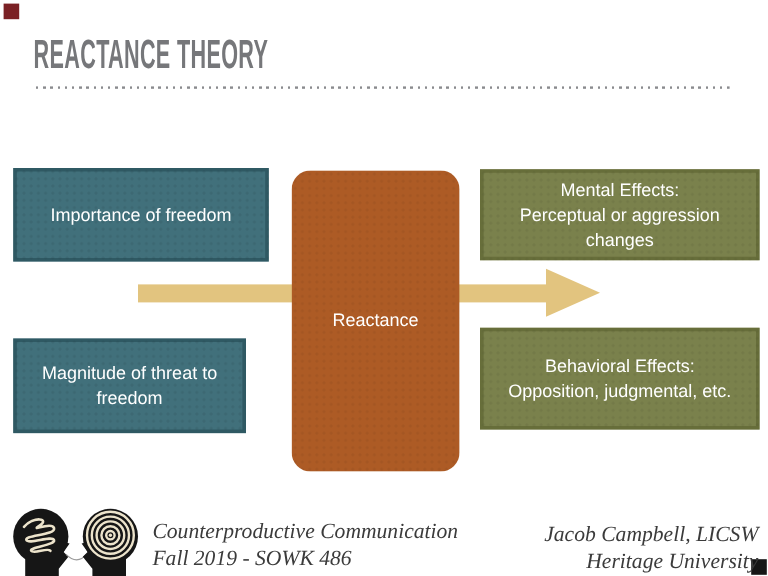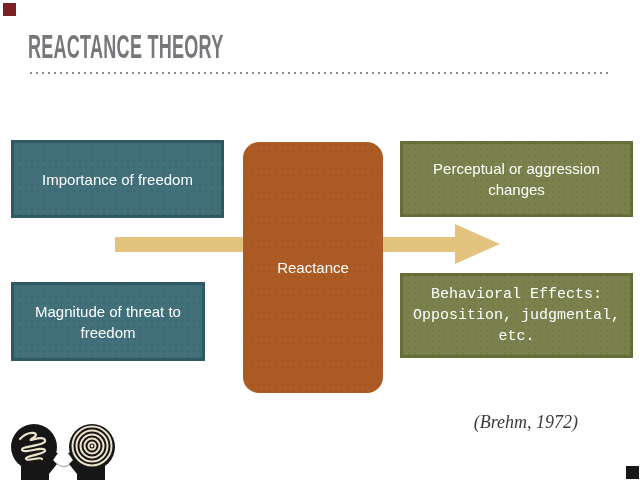--- a/index.html
+++ b/index.html
@@ -35,21 +35,21 @@
   }
   .teal.b1{left:11px;top:140px;width:213px;height:78px;}
   .teal.b2{left:11px;top:282px;width:194px;height:79px;}
   .olive{
     background-color:#7a814c;
     background-image:radial-gradient(rgba(0,0,0,.06) 1px,transparent 1.5px);
     background-size:6px 6px;
     box-shadow:inset 0 0 0 3px rgba(80,86,38,.45);
   }
   .olive.o1{left:400px;top:141px;width:233px;height:76px;}
-  .olive.o2{left:400px;top:273px;width:233px;height:85px;font-family:Liberation Mono, monospace;}
+  .olive.o2{left:400px;top:273px;width:233px;height:85px;}
   .orange{
     left:243px;top:142px;width:140px;height:251px;border-radius:16px;
     background-color:#ad5b25;
     background-image:radial-gradient(rgba(0,0,0,.05) 1px,transparent 1.5px);
     background-size:6px 6px;
     z-index:3;
   }
 
   .arrow-shaft{
     position:absolute;left:115px;top:237px;width:342px;height:15px;
@@ -87,20 +87,21 @@
   </div>
 
   <div class="arrow-shaft"></div>
   <div class="arrow-head"></div>
 
   <div class="box orange">
     <span>Reactance</span>
   </div>
 
   <div class="box olive o1">
+    <span>Mental Effects:</span>
     <span>Perceptual or aggression changes</span>
   </div>
   <div class="box olive o2">
     <span>Behavioral Effects:</span>
     <span>Opposition, judgmental, etc.</span>
   </div>
 
   <svg class="heads" viewBox="0 0 108 58">
 
     <g>
@@ -118,17 +119,24 @@
         <circle cx="25" cy="24" r="3.5"></circle>
         <circle cx="25" cy="24" r="7.5"></circle>
         <circle cx="25" cy="24" r="11.5"></circle>
         <circle cx="25" cy="24" r="15.5"></circle>
         <circle cx="25" cy="24" r="19.5"></circle>
       </g>
       <circle cx="25" cy="24" r="1.4" fill="#ece3cb"></circle>
     </g>
   </svg>
 
+  <div class="course serif-it">
+    <div>Counterproductive Communication</div>
+    <div>Fall 2019 - SOWK 486</div>
+  </div>
 
-  <div class="citation serif-it">(Brehm, 1972)</div>
 
+  <div class="signature serif-it">
+    <div>Jacob Campbell, LICSW</div>
+    <div>Heritage University</div>
+  </div>
 
 </div>
 
 </body></html>

